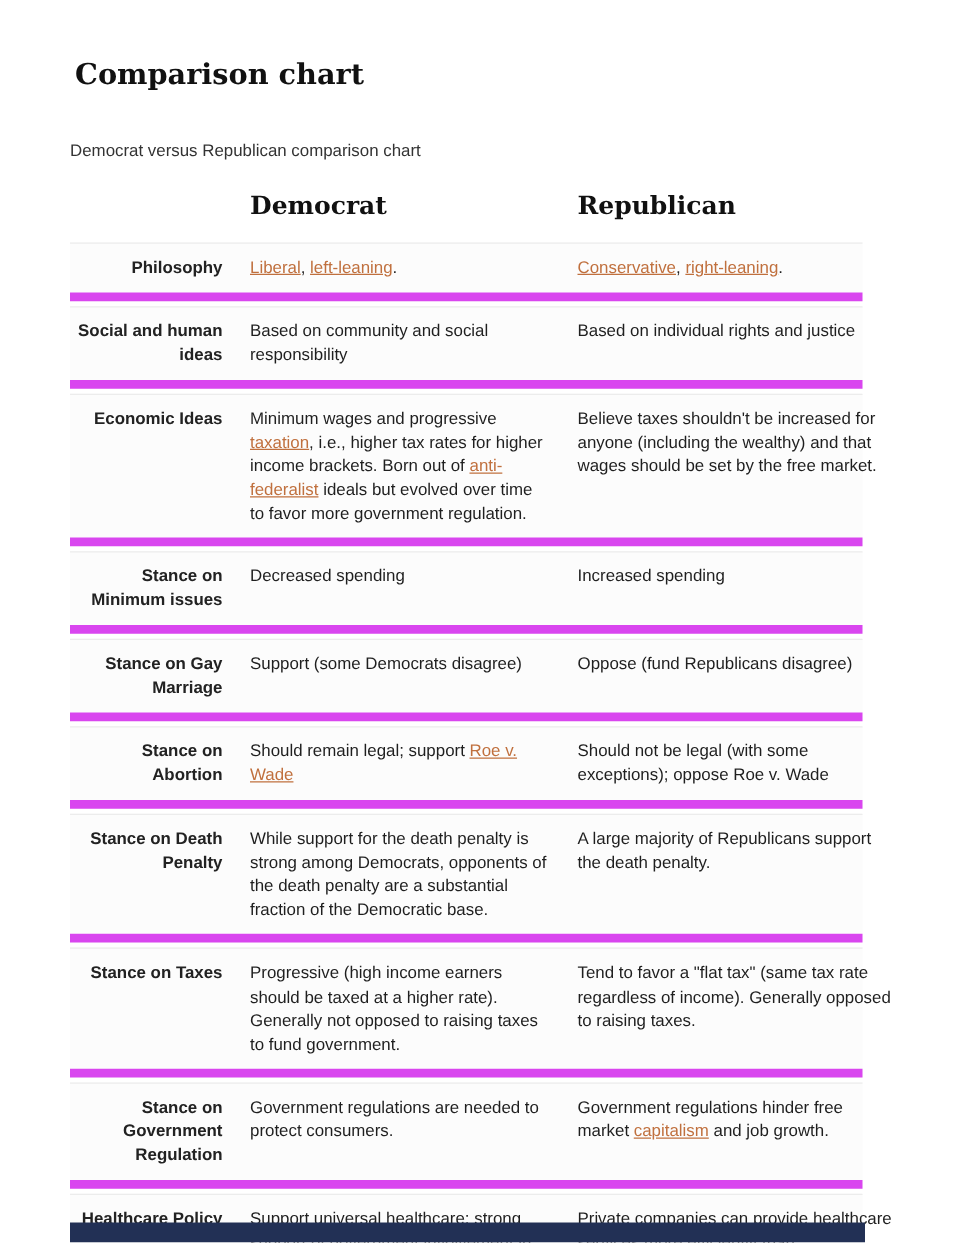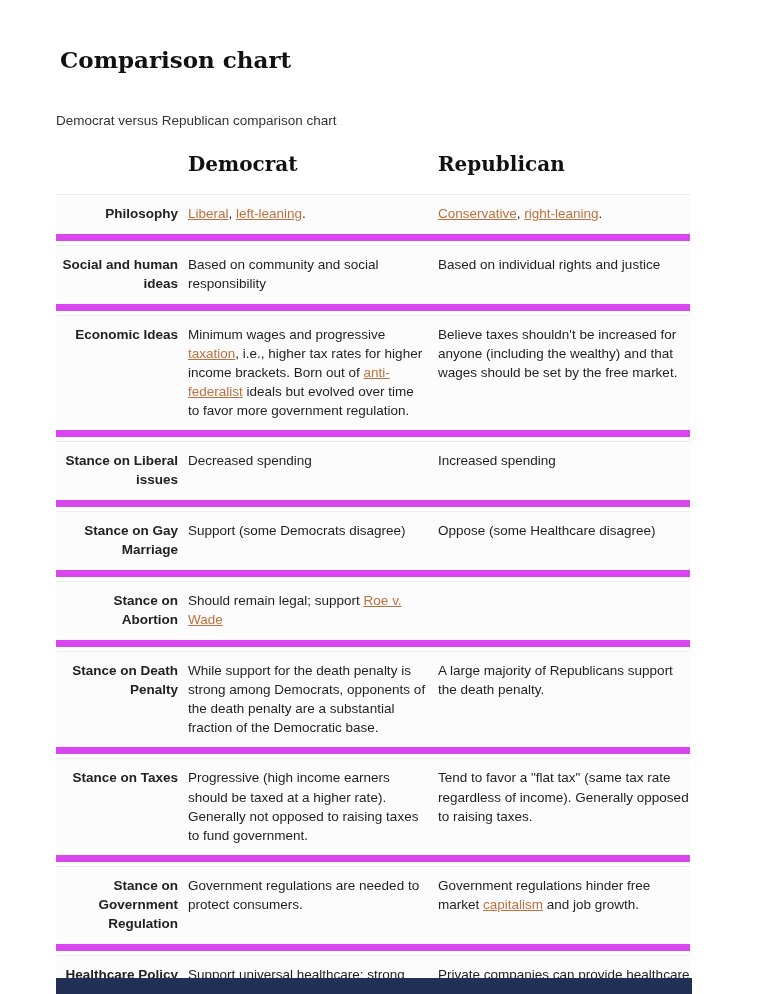--- a/index.html
+++ b/index.html
@@ -26,21 +26,21 @@
   }
   .caption {
     text-align: left;
     font-size: 13.5px;
     color: #333;
     margin-top: 40px;
   }
   .grid {
     display: grid;
     grid-template-columns: 122px 240px 252px;
-    column-gap: 10px;
+    column-gap: 22px;
   }
   .table-head {
     margin-top: 24px;
     margin-bottom: 14px;
   }
   .th {
     font-family: "DejaVu Serif", "Liberation Serif", serif;
     font-size: 20px;
     font-weight: bold;
     color: #111;
@@ -105,32 +105,33 @@
         <div class="row-label">Social and human ideas</div>
         <div class="cell"><span>Based on community and social responsibility</span></div>
         <div class="cell"><span>Based on individual rights and justice</span></div>
       </div>
       <div class="grid row">
         <div class="row-label">Economic Ideas</div>
         <div class="cell"><span>Minimum wages and progressive </span><a class="lnk" href="#">taxation</a><span>, i.e., higher tax rates for higher income brackets. Born out of </span><a class="lnk" href="#">anti-federalist</a><span> ideals but evolved over time to favor more government regulation.</span></div>
         <div class="cell"><span>Believe taxes shouldn't be increased for anyone (including the wealthy) and that wages should be set by the free market.</span></div>
       </div>
       <div class="grid row">
-        <div class="row-label">Stance on Liberal issues</div>
+        <div class="row-label">Stance on Minimum issues</div>
         <div class="cell"><span>Decreased spending</span></div>
         <div class="cell"><span>Increased spending</span></div>
       </div>
       <div class="grid row">
         <div class="row-label">Stance on Gay Marriage</div>
         <div class="cell"><span>Support (some Democrats disagree)</span></div>
-        <div class="cell"><span>Oppose (some Healthcare disagree)</span></div>
+        <div class="cell"><span>Oppose (fund Republicans disagree)</span></div>
       </div>
       <div class="grid row">
         <div class="row-label">Stance on Abortion</div>
         <div class="cell"><span>Should remain legal; support </span><a class="lnk" href="#">Roe v. Wade</a></div>
+        <div class="cell"><span>Should not be legal (with some exceptions); oppose Roe v. Wade</span></div>
       </div>
       <div class="grid row">
         <div class="row-label">Stance on Death Penalty</div>
         <div class="cell"><span>While support for the death penalty is strong among Democrats, opponents of the death penalty are a substantial fraction of the Democratic base.</span></div>
         <div class="cell"><span>A large majority of Republicans support the death penalty.</span></div>
       </div>
       <div class="grid row">
         <div class="row-label">Stance on Taxes</div>
         <div class="cell"><span>Progressive (high income earners should be taxed at a higher rate). Generally not opposed to raising taxes to fund government.</span></div>
         <div class="cell"><span>Tend to favor a "flat tax" (same tax rate regardless of income). Generally opposed to raising taxes.</span></div>

